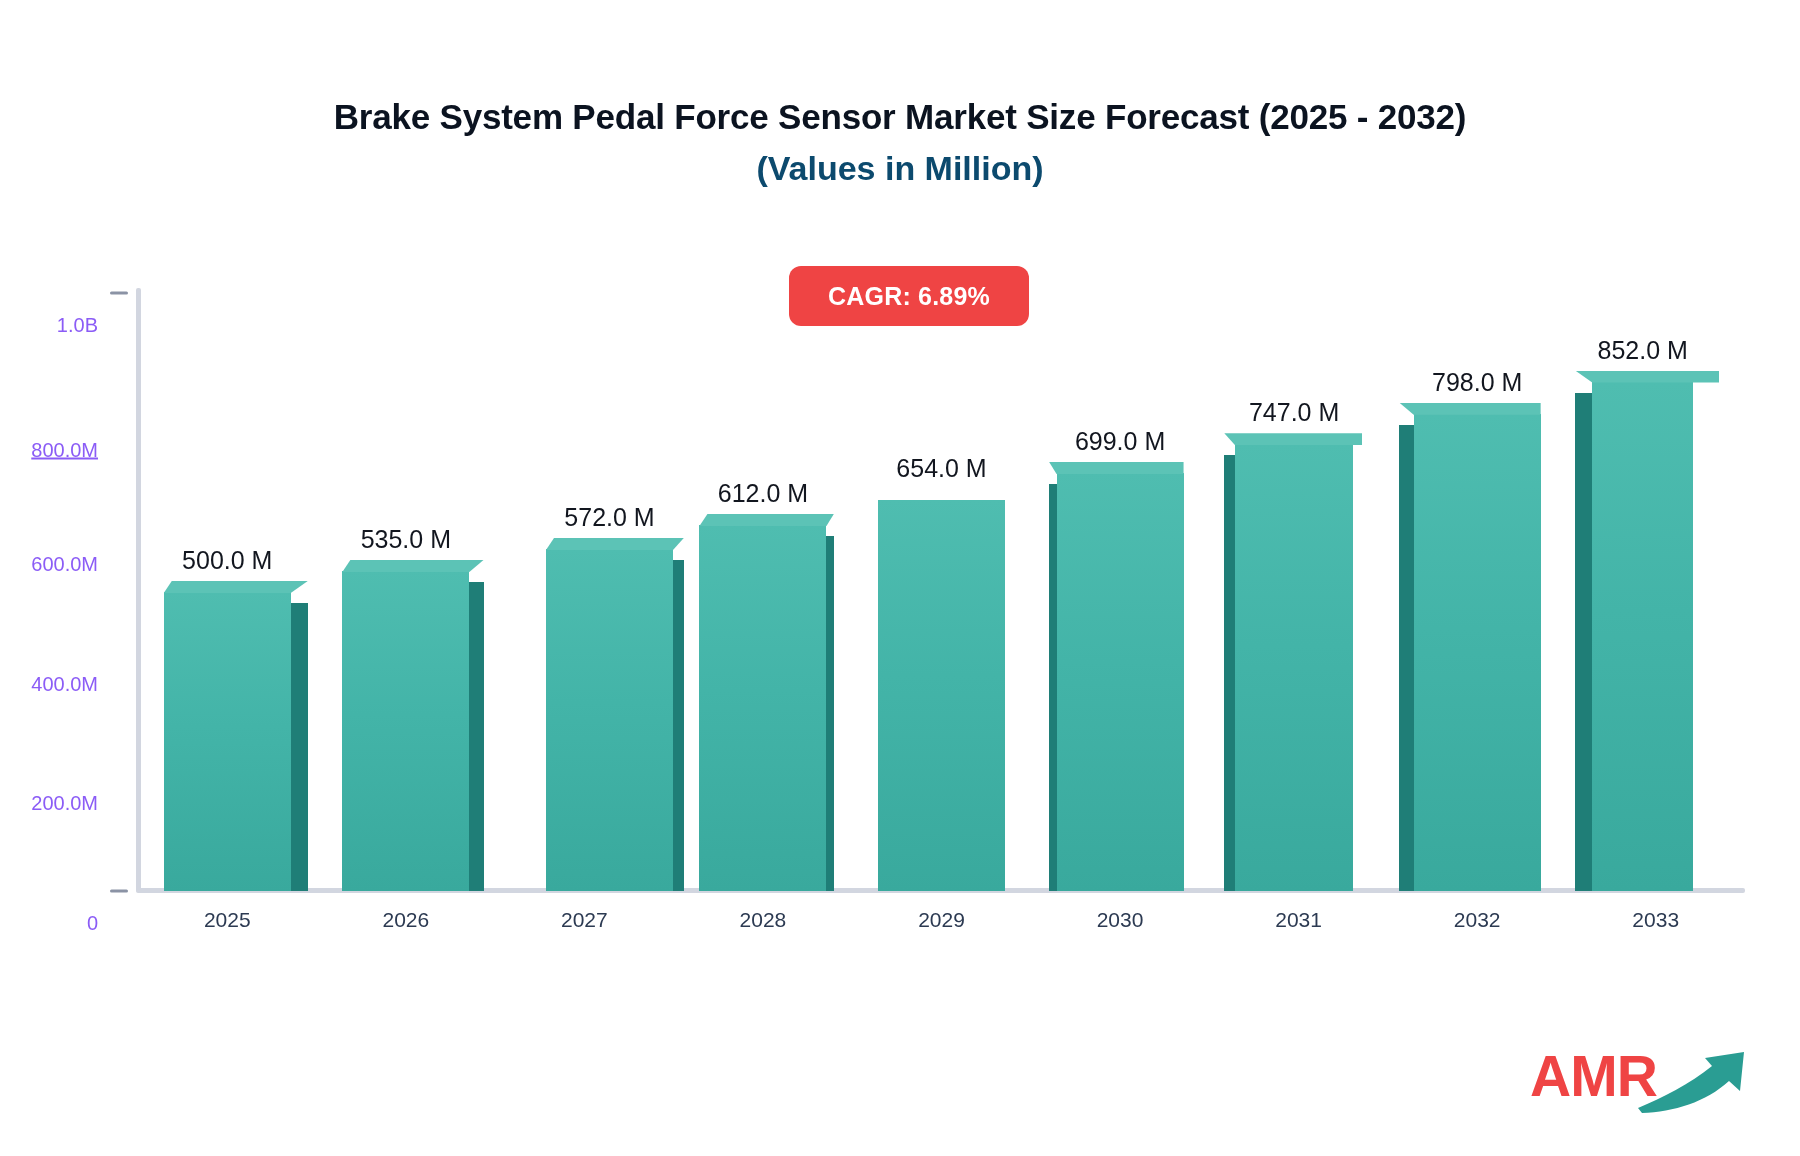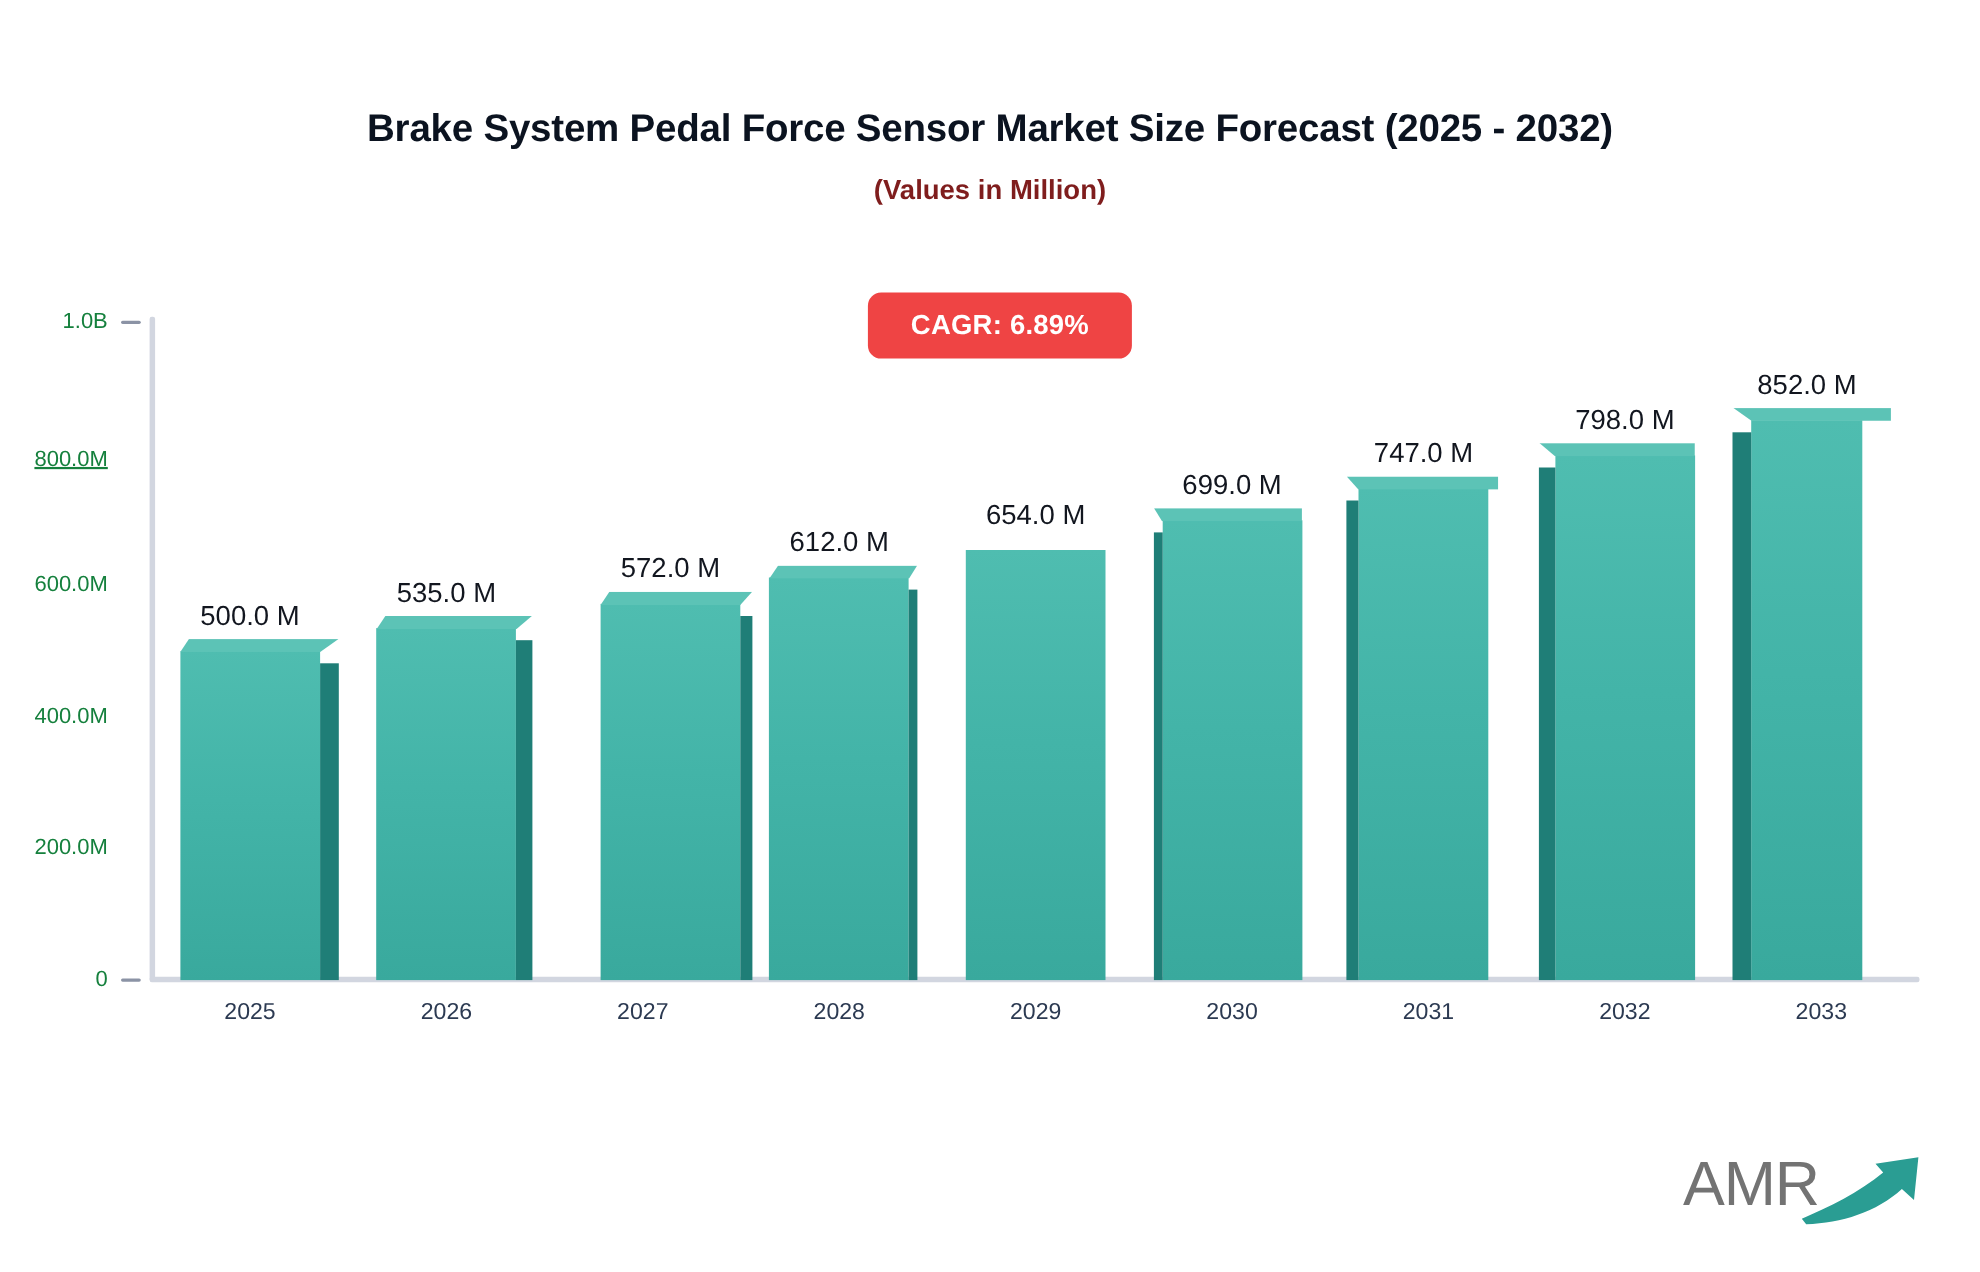--- a/index.html
+++ b/index.html
@@ -33,24 +33,24 @@
   }
   .chart-title {
     font-size: 35px;
     font-weight: bold;
     color: #0b1320;
     letter-spacing: -0.2px;
     line-height: 1.2;
     margin: 0;
   }
   .chart-subtitle {
-    font-size: 25px;
-    font-weight: bold;
-    color: #7f1d1d;
-    margin: 20px 0 0 0;
+    font-size: 34px;
+    font-weight: bold;
+    color: #0c4a6e;
+    margin: 10px 0 0 0;
     line-height: 1.2;
   }
 
   
   .cagr-badge {
     position: absolute;
     left: 789px;
     top: 266px;
     width: 240px;
     height: 60px;
@@ -93,23 +93,24 @@
     height: 5px;
     background: #d2d6e0;
     border-radius: 2px;
   }
 
   .y-tick-label {
     position: absolute;
     right: 1702px;     
     text-align: left;
     font-size: 20px;
-    color: #15803d;
+    color: #8b5cf6;
     white-space: nowrap;
     transform: translateY(-50%);
+    margin-top: 32px;
   }
   .y-tick-dash {
     position: absolute;
     left: 110px;
     width: 18px;
     height: 3px;
     background: #8b93a5;
     transform: translateY(-50%);
     border-radius: 2px;
   }
@@ -167,22 +168,22 @@
     left: 1530px;
     top: 1048px;
     width: 230px;
     height: 74px;
   }
   .amr-text {
     position: absolute;
     left: 0;
     top: 0;
     font-size: 57px;
-    font-weight: normal;
-    color: #737373;
+    font-weight: bold;
+    color: #ef4444;
     letter-spacing: -1px;
     line-height: 1;
     text-align: center;
   }
   .amr-arrow {
     position: absolute;
     left: 106px;
     top: 2px;
     width: 124px;
     height: 64px;

